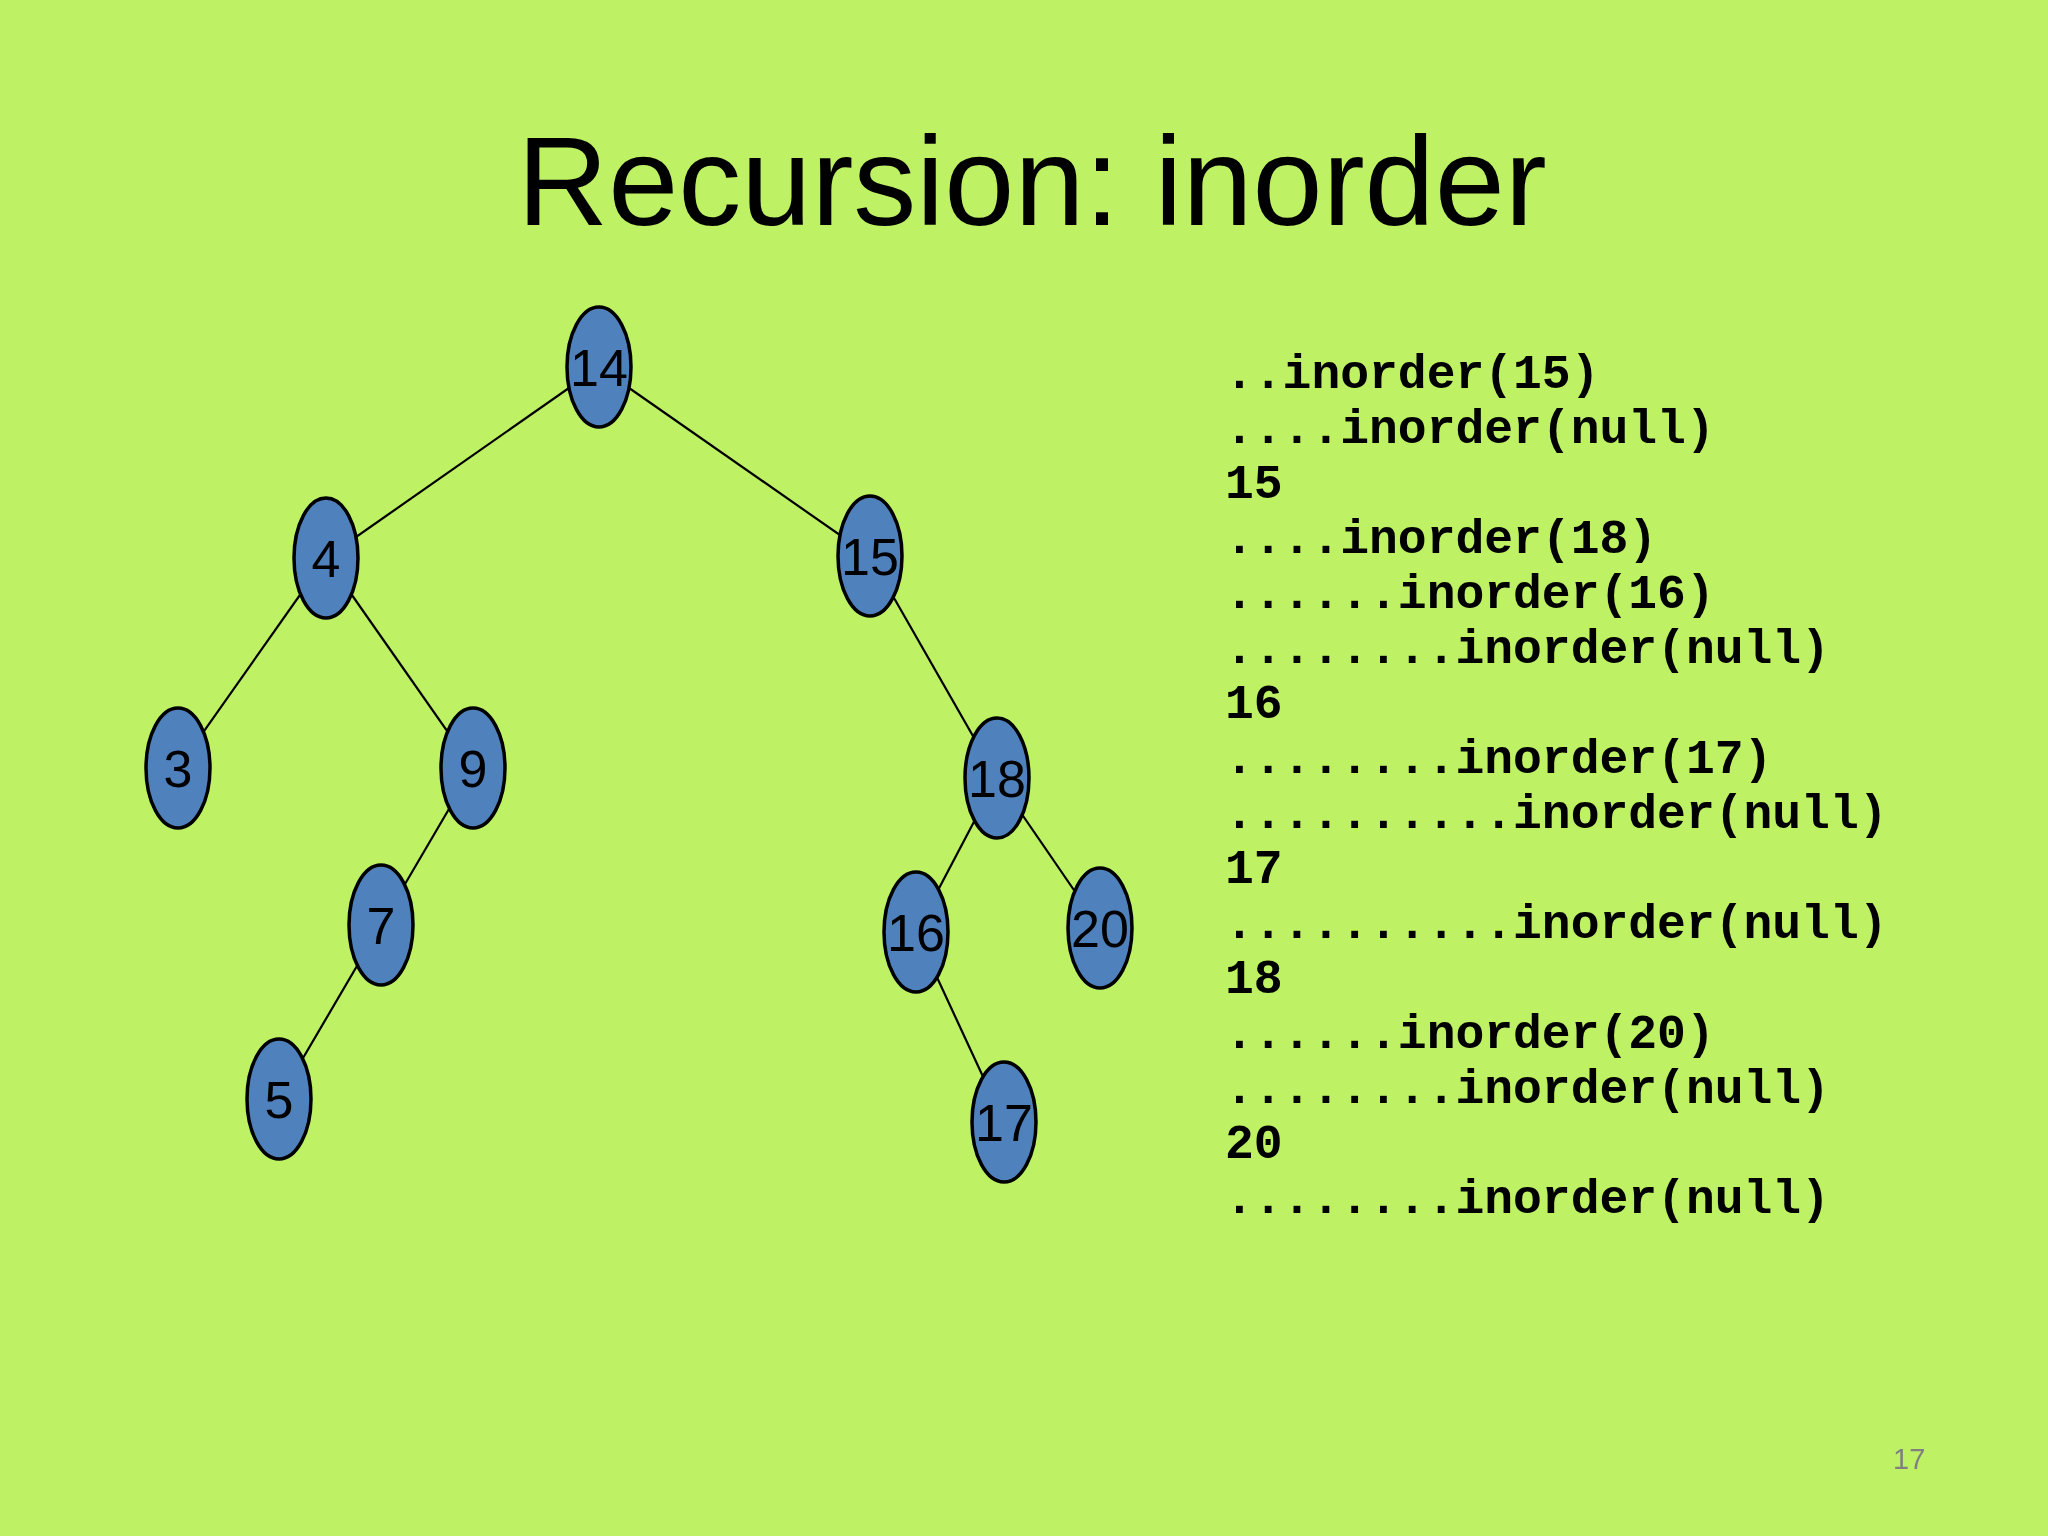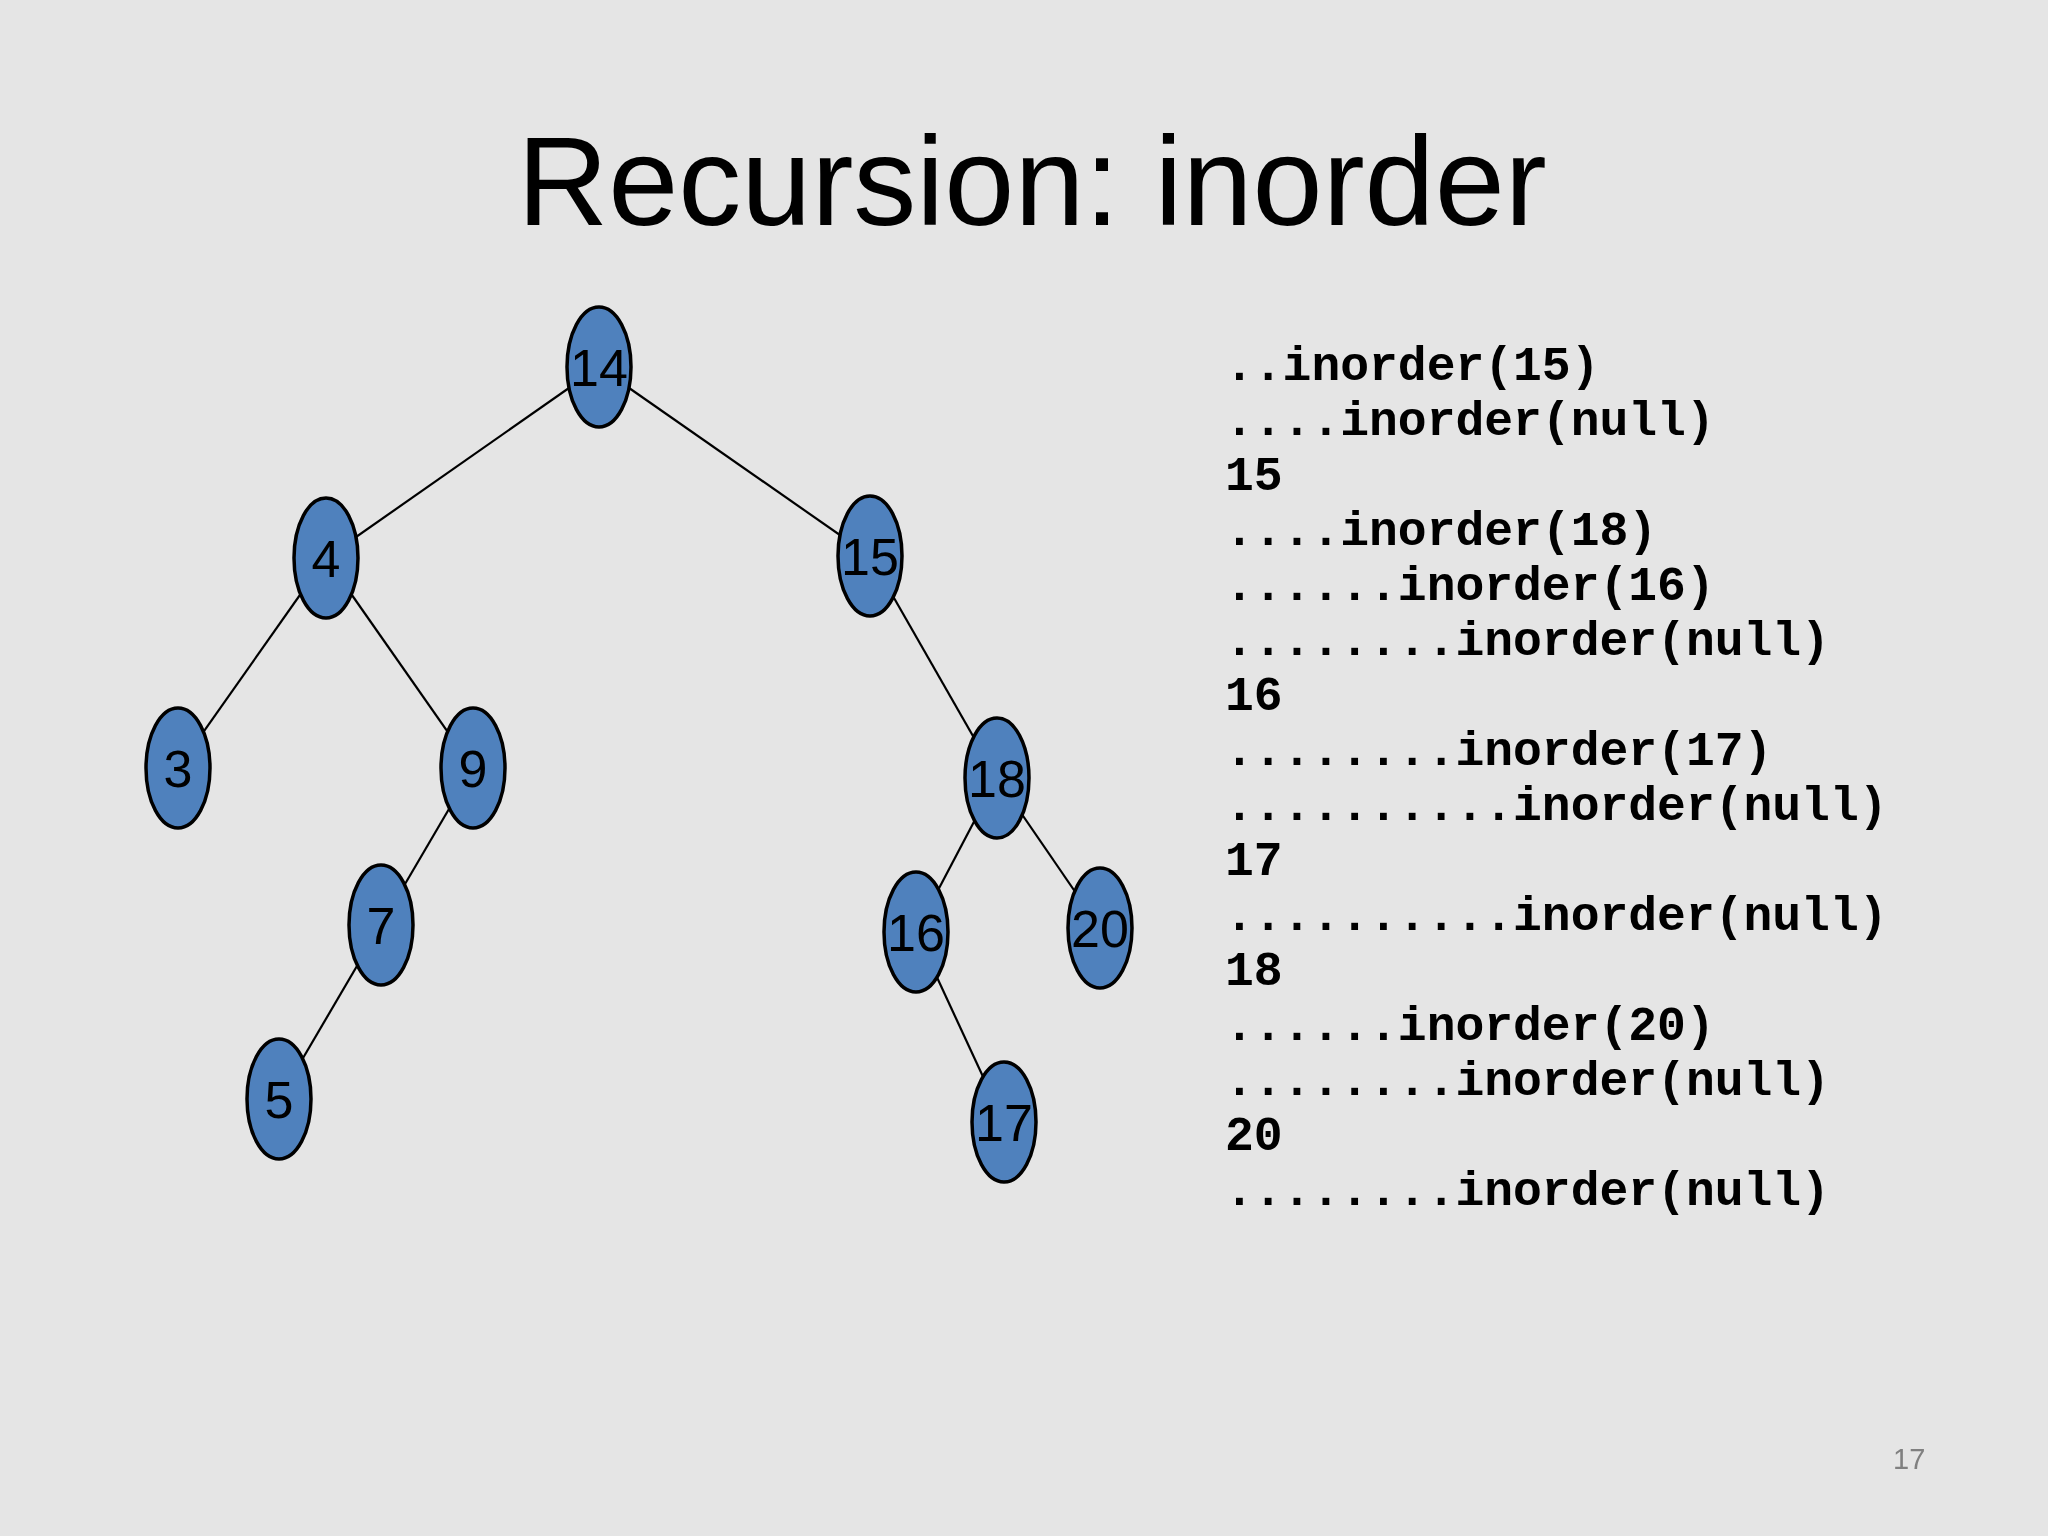--- a/index.html
+++ b/index.html
@@ -4,21 +4,21 @@
 <style>
   html, body {
     margin: 0;
     padding: 0;
     background: #ffffff;
   }
   .slide {
     position: relative;
     width: 2048px;
     height: 1536px;
-    background: #e5e5e5;
+    background: #bef264;
     overflow: hidden;
     font-family: "Liberation Sans", sans-serif;
     color: #000000;
   }
   .title {
     position: absolute;
     top: 106px;
     left: 1032px;
     transform: translateX(-50%);
     margin: 0;
@@ -36,21 +36,21 @@
     height: 1536px;
   }
   .node-label {
     font-family: "Liberation Sans", sans-serif;
     font-size: 52px;
     fill: #000000;
   }
   .trace {
     position: absolute;
     left: 1225px;
-    top: 340px;
+    top: 348px;
     font-family: "Liberation Mono", monospace;
     font-weight: 700;
     font-size: 48px;
     line-height: 55px;
     white-space: pre;
     color: #000000;
   }
   .page-number {
     position: absolute;
     left: 1893px;

